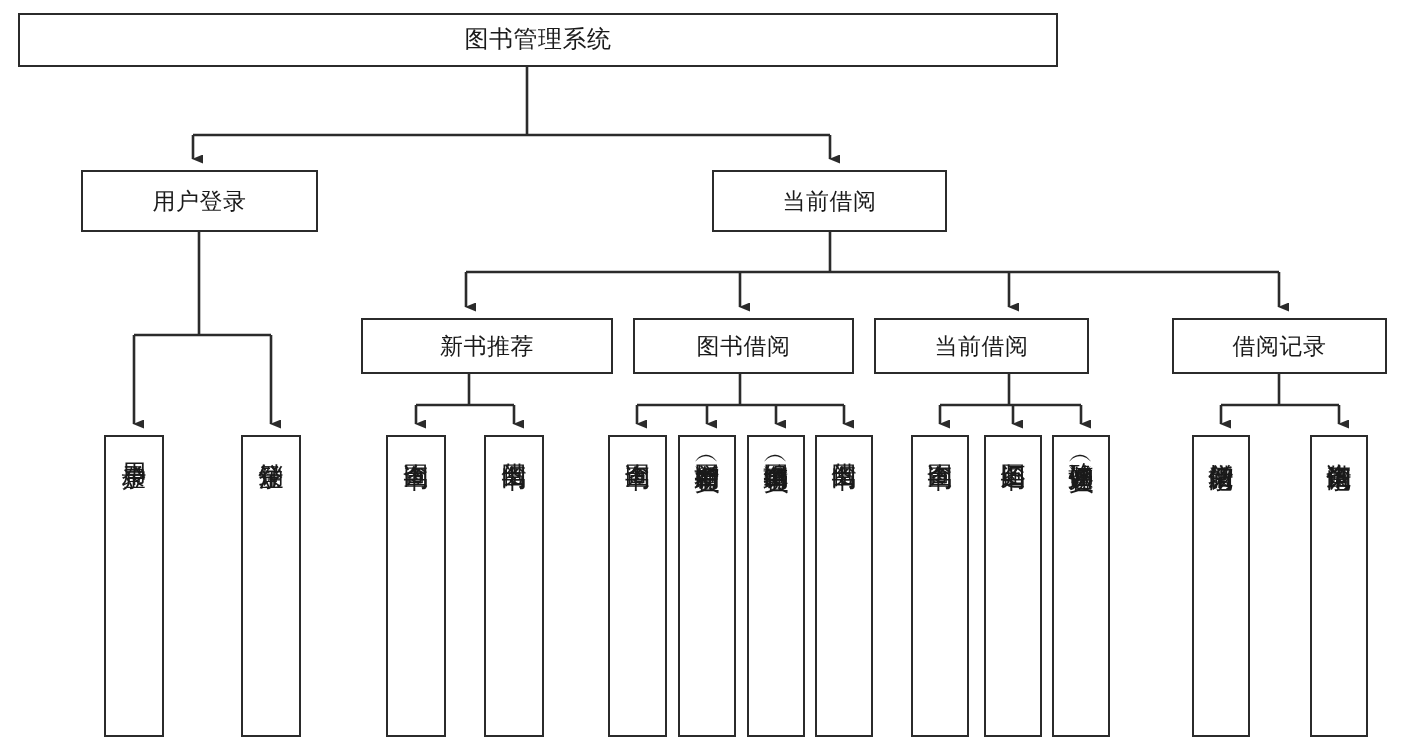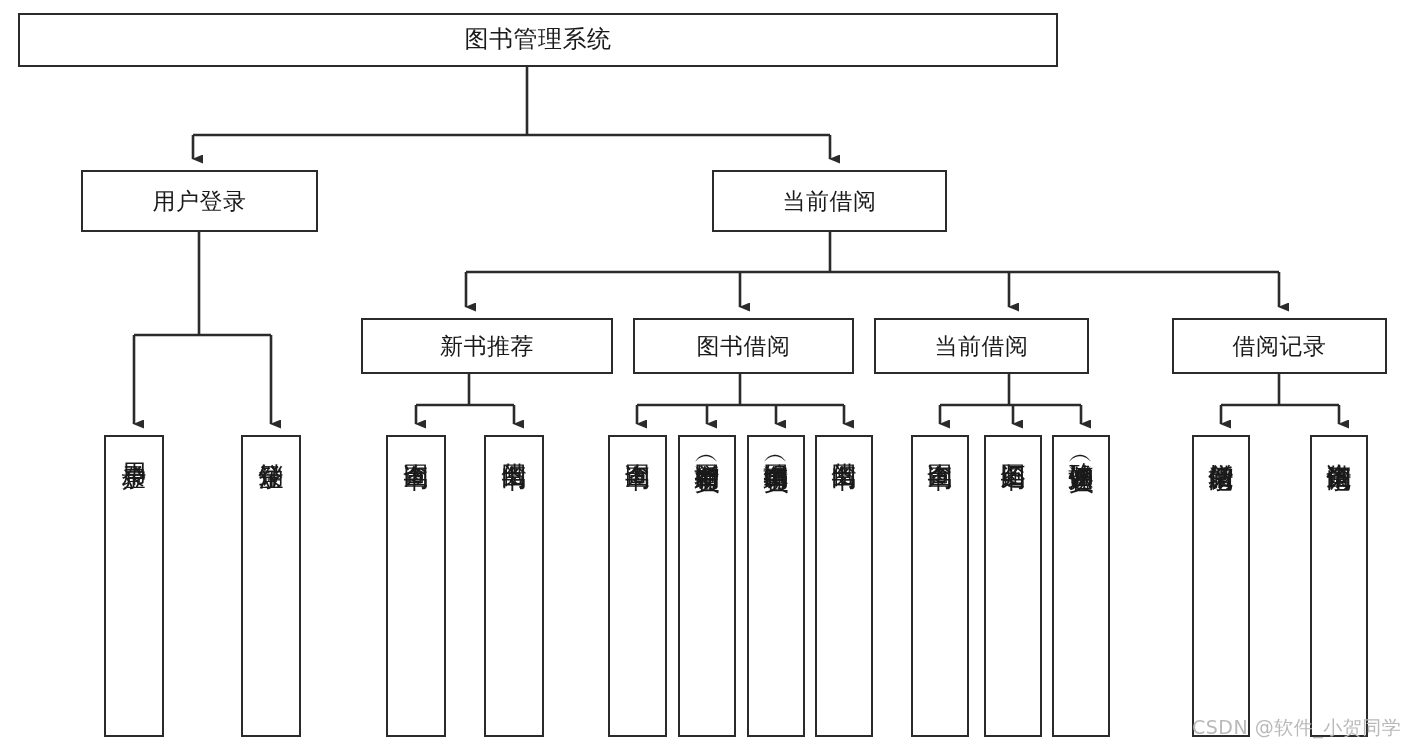--- a/index.html
+++ b/index.html
@@ -169,15 +169,14 @@
         <span class="node-label-v">确认归还（管理员）</span>
       </div>
       <div class="node-box leaf" style="left: 1192px; top: 435px; width: 58px; height: 302px;">
         <span class="node-label-v">新增借阅记录</span>
       </div>
       <div class="node-box leaf" style="left: 1310px; top: 435px; width: 58px; height: 302px;">
         <span class="node-label-v">查询借阅记录</span>
       </div>
     </div>
 
-  <div class="watermark" style="left: 1192px; top: 715px;">CSDN @软件_小贺同学</div>
 
 </div>
 
 </body></html>

